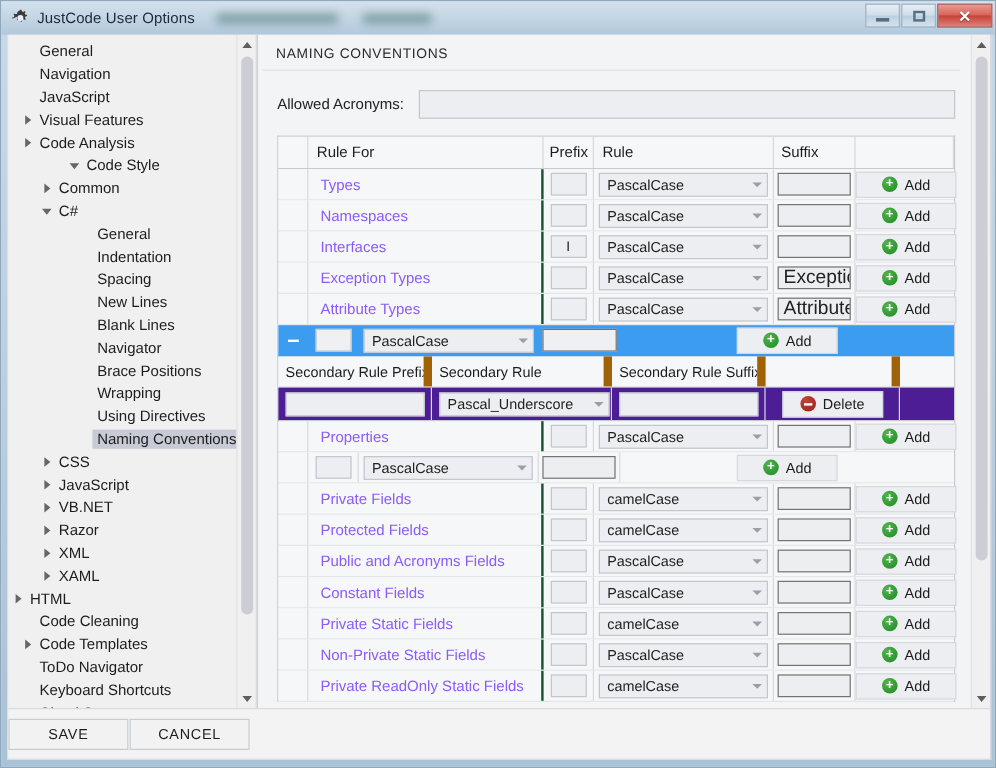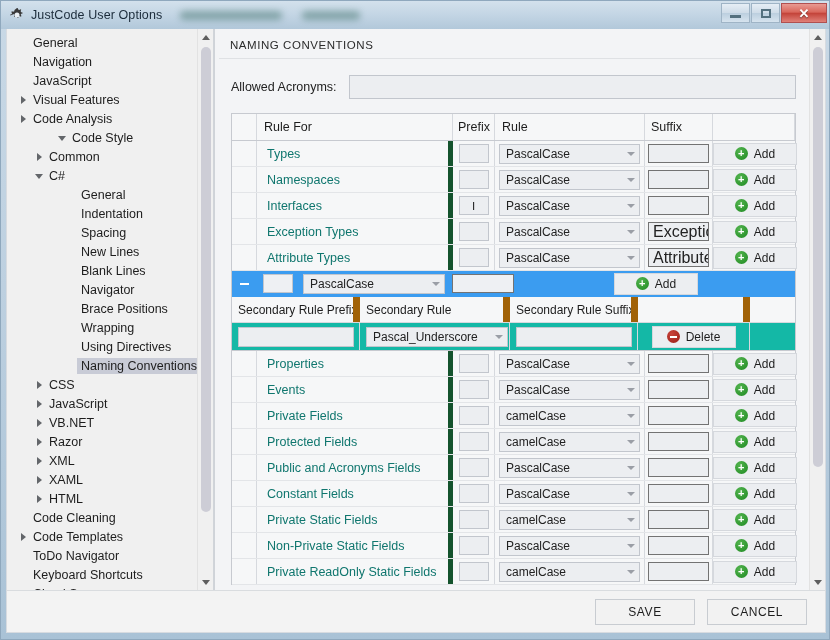--- a/index.html
+++ b/index.html
@@ -166,21 +166,21 @@
     border-bottom: 1px solid #c7cad0;
   }
   .ghead .gcell {
     display: flex; align-items: center;
     font-size: 12.5px; color: #1d1d1d;
     border-right: 1px solid #d6d9de;
     padding-left: 7px;
   }
   .gcell { display: flex; align-items: center; }
   .c-exp   { width: 25px; flex: none; justify-content: center; border-right: 1px solid #d6d9de; }
-  .c-rule  { width: 196px; flex: none; padding-left: 10px; font-size: 12.5px; color: #0f766e; border-right: 5px solid #14532d; }
+  .c-rule  { width: 196px; flex: none; padding-left: 10px; font-size: 12.5px; color: #8b5cf6; border-right: 2px solid #14532d; }
   .c-prefix{ width: 42px; flex: none; justify-content: center; border-right: 1px solid #d6d9de; }
   .c-combo { width: 150px; flex: none; padding: 0 4px; border-right: 1px solid #d6d9de; }
   .c-suffix{ width: 68px; flex: none; padding: 0 3px; border-right: 1px solid #d6d9de; }
   .c-act   { flex: 1; display: flex; align-items: center; justify-content: center; }
 
   .datarow { border-bottom: 1px solid #e3e5e8; background: #f6f7f8; }
 
   .minibox {
     width: 30px; height: 19px; background: #eceef1; border: 1px solid #c2c6cd;
     display: flex; align-items: center; justify-content: center;
@@ -229,41 +229,41 @@
     width: 11px; height: 11px; display: flex; align-items: center; justify-content: center;
   }
   .collapse-btn .bar { width: 9px; height: 2px; background: #ffffff; }
 
   
   .sec-head { height: 26px; background: #f6f7f8; border-bottom: 1px solid #d6d9de; display: flex; }
   .sec-head .sc {
     display: flex; align-items: center; font-size: 12px; color: #1d1d1d;
     border-right: 7px solid #a16207; padding-left: 6px; white-space: nowrap; overflow: hidden;
   }
-  .sec-row { height: 28px; background: #14b8a6; border-bottom: 1px solid #c7cad0; display: flex; align-items: center; }
+  .sec-row { height: 28px; background: #4c1d95; border-bottom: 1px solid #c7cad0; display: flex; align-items: center; }
   .sec-row .sc { display: flex; align-items: center; border-right: 1px solid #d6d9de; padding-left: 6px; height: 100%; }
   .s1 { width: 128px; flex: none; }
   .s2 { width: 150px; flex: none; }
   .s3 { width: 128px; flex: none; }
   .s4 { width: 112px; flex: none; }
   .s5 { flex: 1; border-right: none !important; }
   .secbox { width: 116px; height: 20px; background: #eceef1; border: 1px solid #c2c6cd; }
   .seccombo { width: 142px; height: 20px; background: #eceef1; border: 1px solid #c2c6cd;
     display: flex; align-items: center; justify-content: space-between; padding: 0 4px 0 6px;
     font-size: 12px; color: #222; }
   .seccombo .caret { width: 0; height: 0;
     border-top: 4px solid #9a9ea6; border-left: 4px solid transparent; border-right: 4px solid transparent; }
   .secbox3 { width: 116px; height: 20px; background: #eceef1; border: 1px solid #c2c6cd; }
 
   
   #footer {
     height: 42px; flex: none;
     background: #f3f3f3; border-top: 1px solid #d9dcdf;
-    display: flex; align-items: center; justify-content: flex-end;
-    padding-right: 18px; gap: 12px;
+    display: flex; align-items: center; 
+    padding-right: 18px; gap: 1px;
   }
   .footbtn {
     width: 100px; height: 26px;
     background: #f2f2f2; border: 1px solid #c8ccd1;
     display: flex; align-items: center; justify-content: center;
     font-size: 12px; letter-spacing: .6px; color: #1d1d1d;
   }
 </style>
 </head>
 <body>
@@ -412,21 +412,21 @@
                 <i></i>
               </span>
               <span class="lbl">XML</span>
             </div>
             <div class="tree-item" style="padding-left: 24px;">
               <span class="arrow collapsed">
                 <i></i>
               </span>
               <span class="lbl">XAML</span>
             </div>
-            <div class="tree-item" style="padding-left: 24px;">
+            <div class="tree-item" style="">
               <span class="arrow collapsed">
                 <i></i>
               </span>
               <span class="lbl">HTML</span>
             </div>
             <div class="tree-item" style="padding-left: 8px;">
               <span class="arrow none"></span>
               <span class="lbl">Code Cleaning</span>
             </div>
             <div class="tree-item" style="padding-left: 8px;">
@@ -681,23 +681,20 @@
                   </div>
                   <div class="gcell c-act">
                     <span class="actbtn">
                       <span class="circ add">+</span>
                       <span>Add</span>
                     </span>
                   </div>
                 </div>
                 <div class="grow datarow">
                   <div class="gcell c-exp"></div>
-                  <div class="gcell c-rule">
-                    <span>Events</span>
-                  </div>
                   <div class="gcell c-prefix">
                     <span class="minibox"></span>
                   </div>
                   <div class="gcell c-combo">
                     <span class="combo">
                       <span>PascalCase</span>
                       <span class="caret"></span>
                     </span>
                   </div>
                   <div class="gcell c-suffix">

